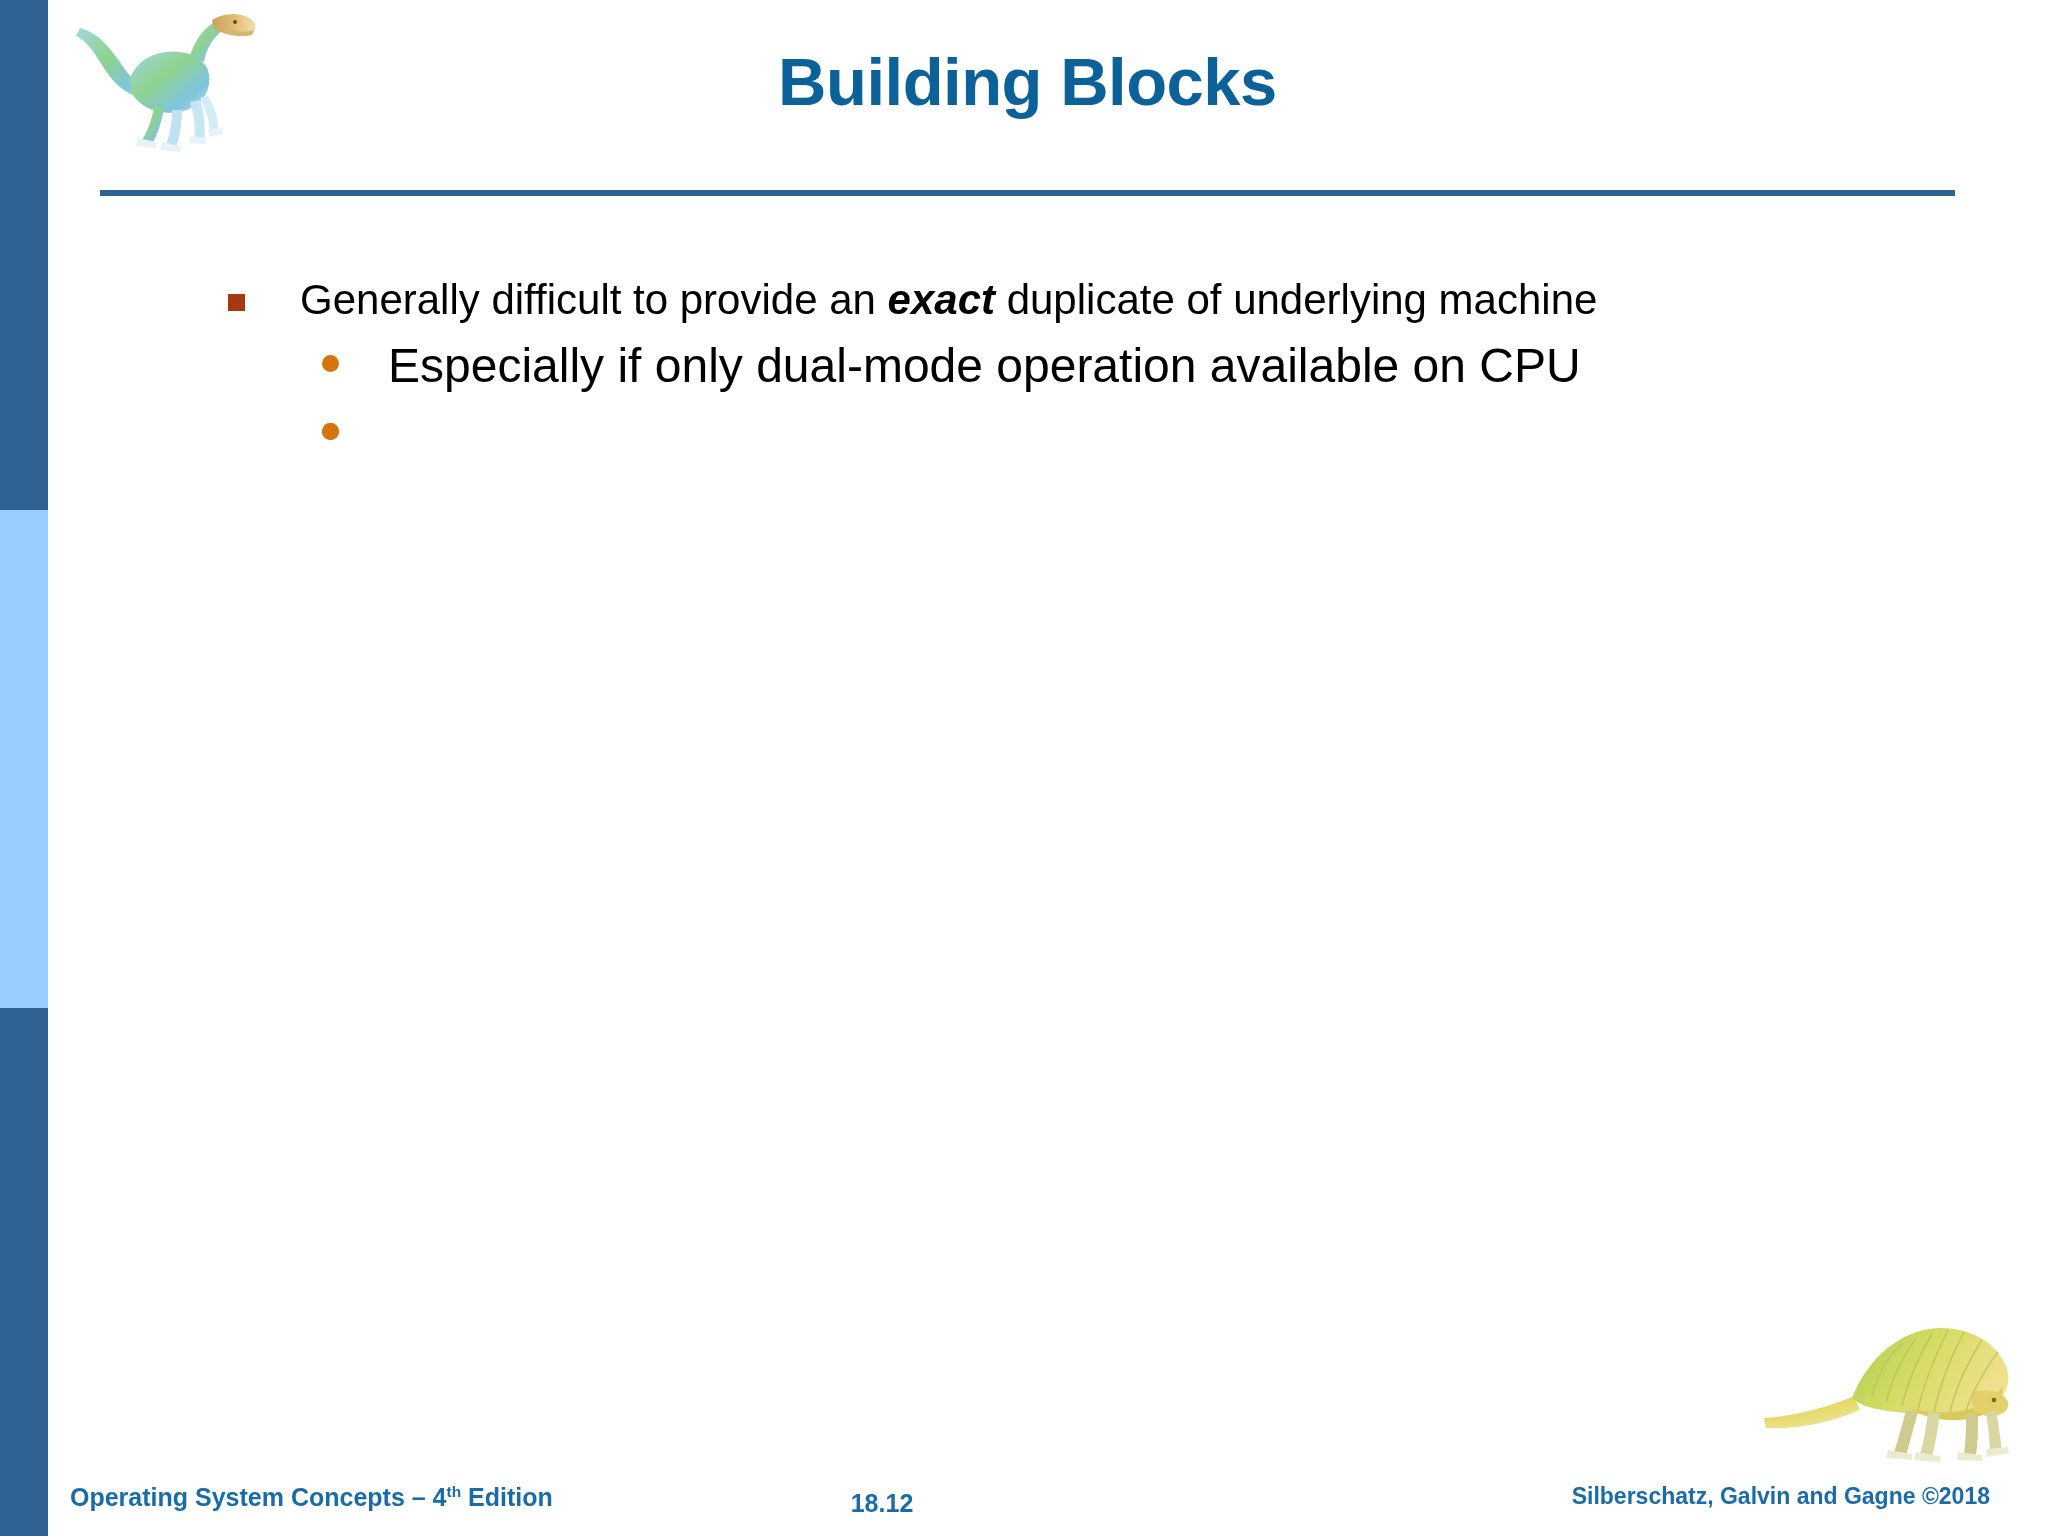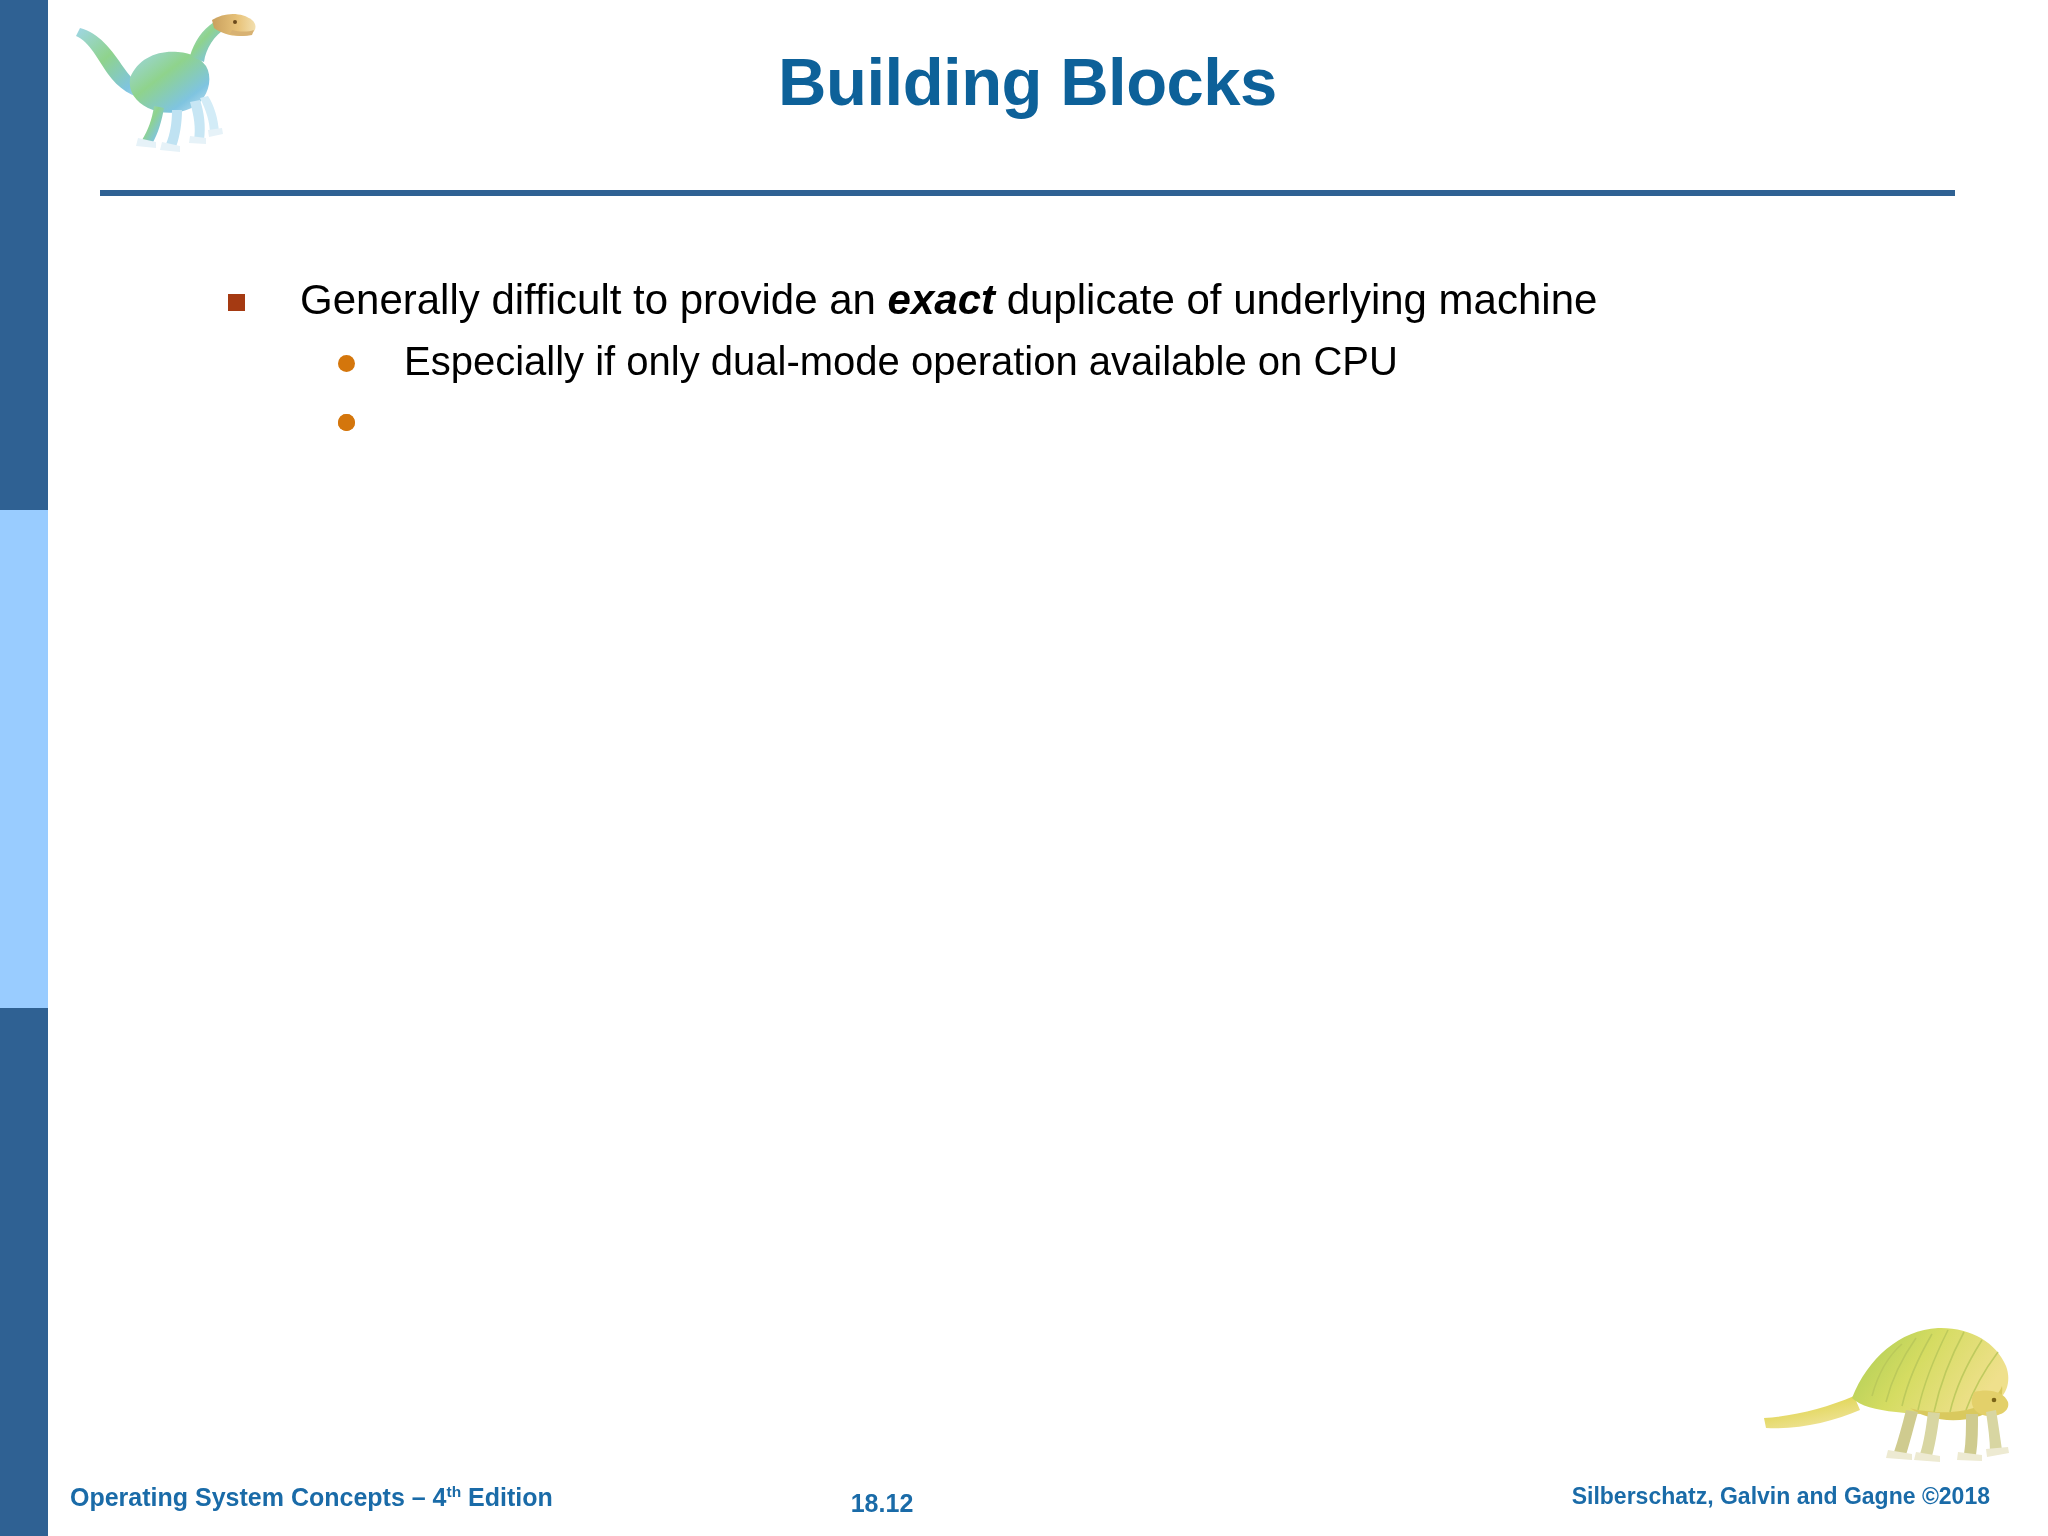--- a/index.html
+++ b/index.html
@@ -107,24 +107,24 @@
     position: absolute;
     left: 228px;
     top: 19px;
     width: 17px;
     height: 17px;
     background: #A53A12;
   }
 
   
   .lvl2 {
-    margin: 0 0 12px 16px;
+    margin: 0 0 12px 0;
     padding-left: 388px;
     padding-right: 110px;
-    font-size: 40px;
+    font-size: 48px;
     line-height: 1.17;
   }
   .lvl2 .marker {
     position: absolute;
     left: 322px;
     top: 17px;
     width: 17px;
     height: 17px;
     border-radius: 50%;
     background: #D4760C;

